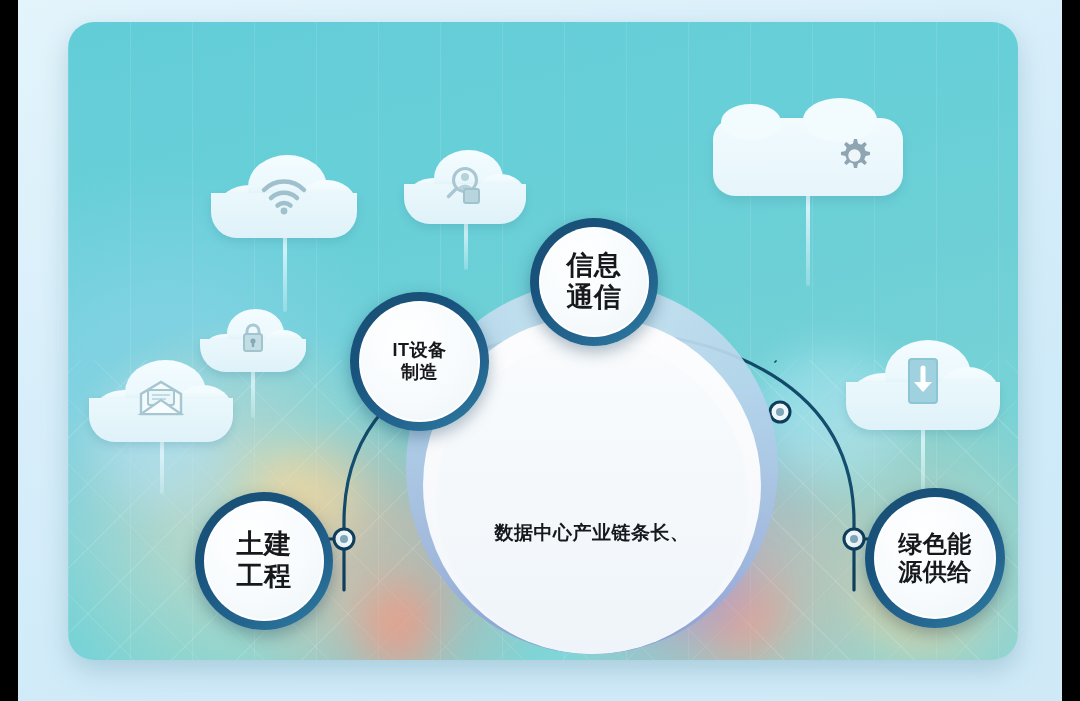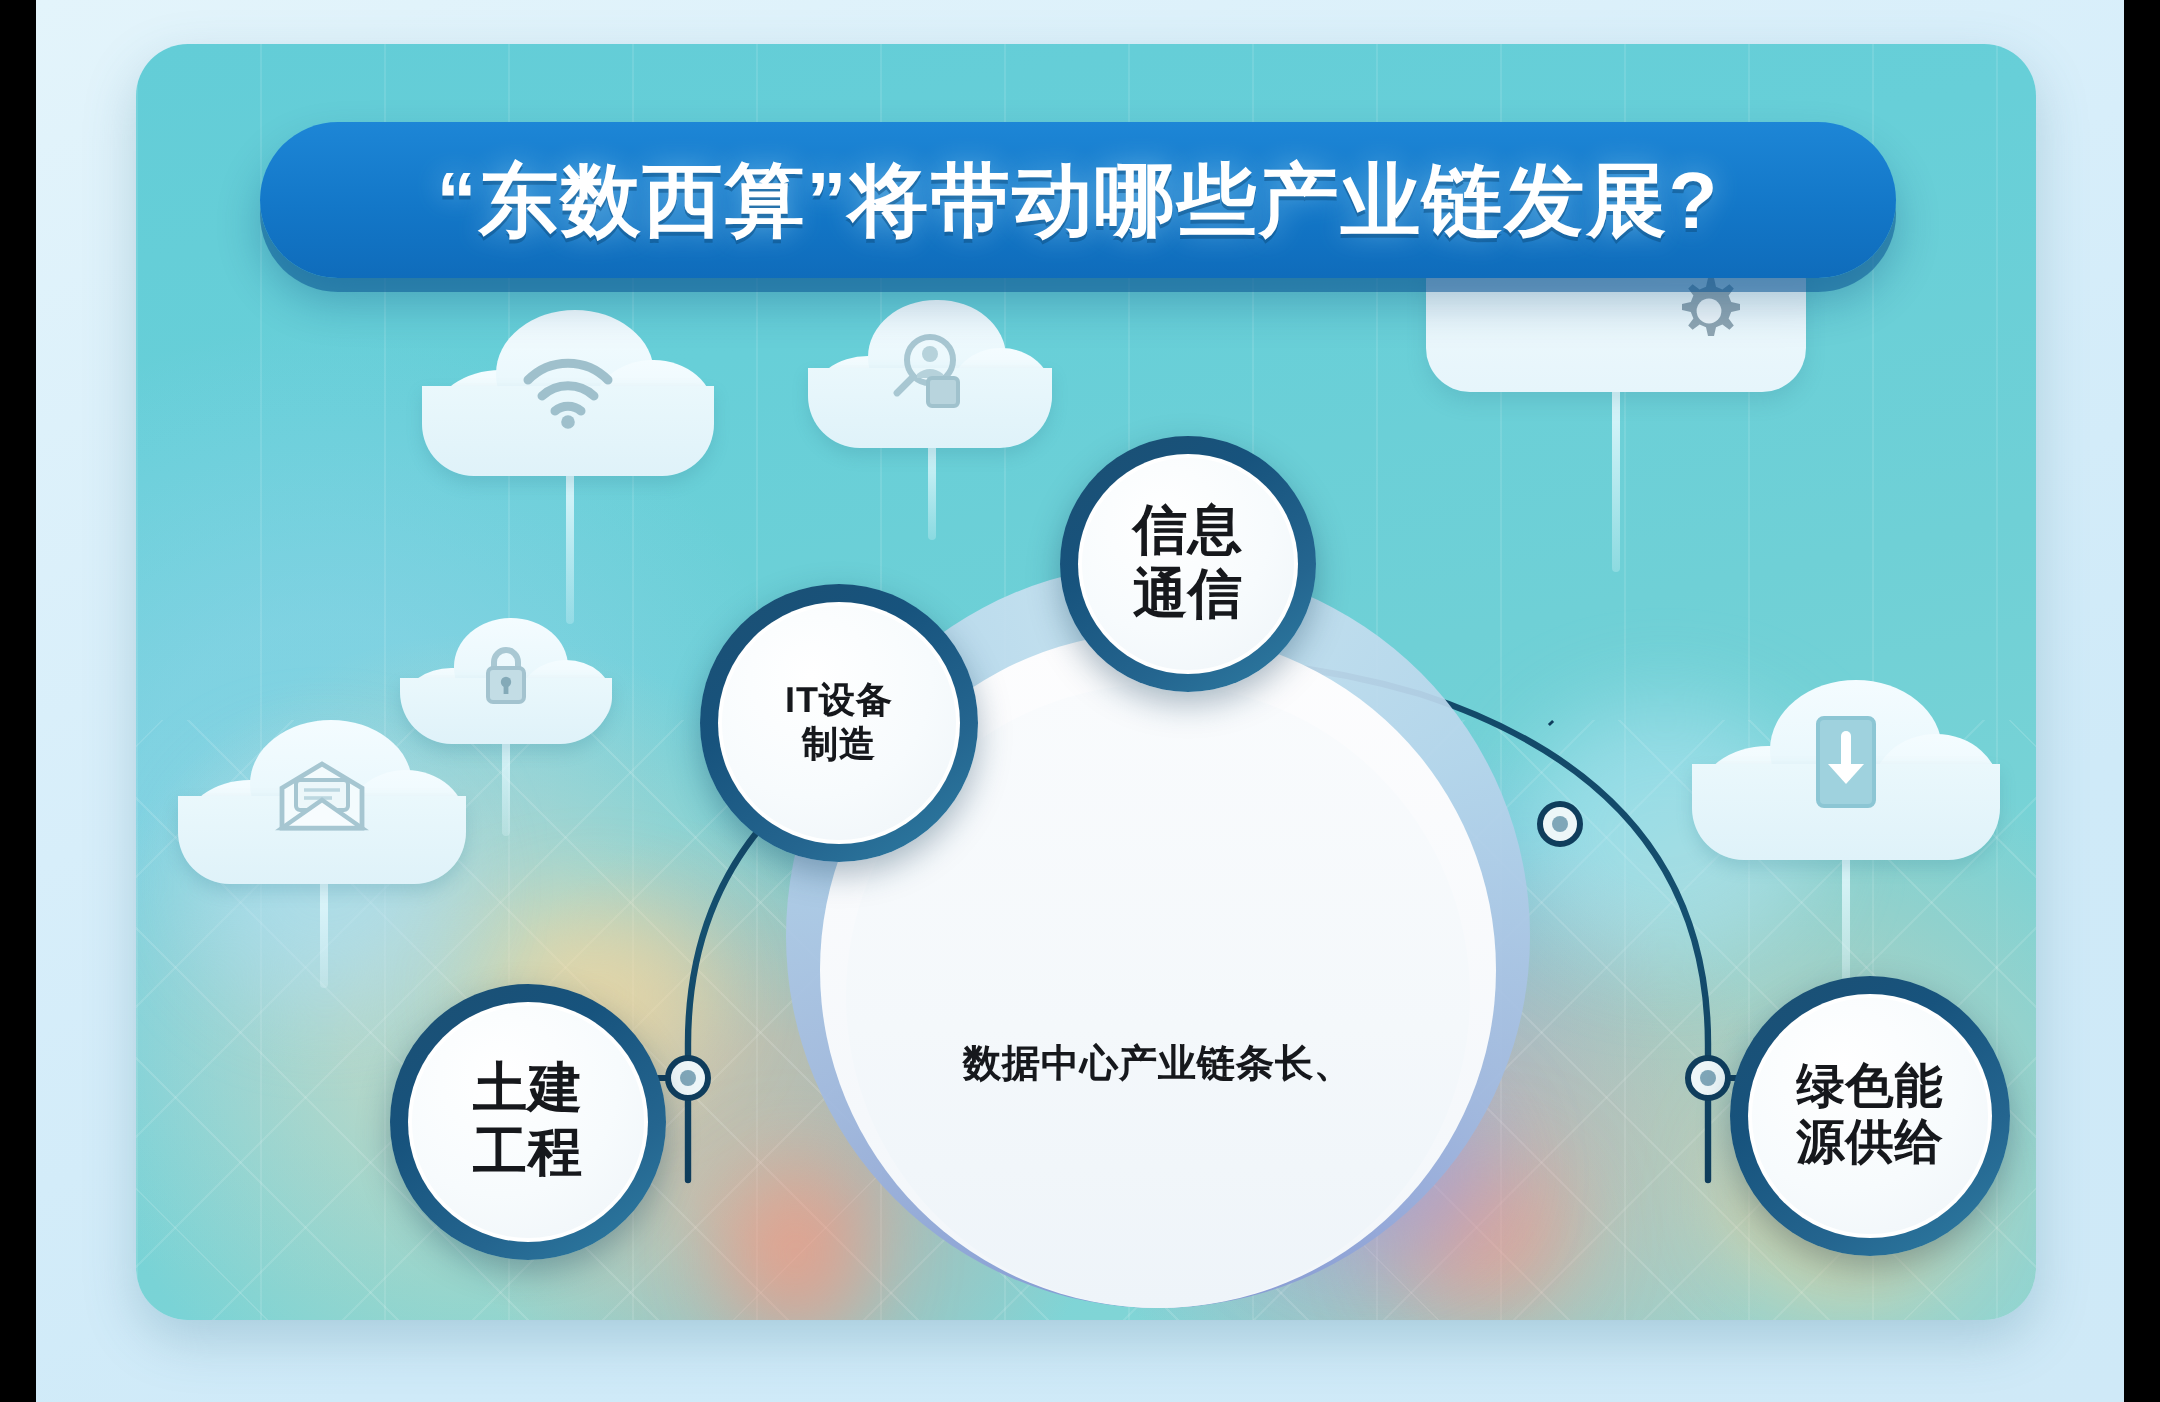--- a/index.html
+++ b/index.html
@@ -91,21 +91,21 @@
 
   
   .panel-cloud{
     position:absolute;z-index:8;border-radius:22px;
     background:linear-gradient(180deg,#f2fbfe 0%,#e6f5fb 100%);
     box-shadow:0 5px 10px rgba(60,130,150,.20);
   }
 
   
   #dome{
-    position:absolute;left:325px;top:432px;width:372px;height:200px;z-index:10;font-family:Liberation Serif, serif;
+    position:absolute;left:338px;top:432px;width:372px;height:200px;z-index:10;font-family:Liberation Serif, serif;
   }
   .dome-ring{
     position:absolute;left:0;bottom:0;width:372px;height:372px;border-radius:50%;
   }
   .dome-outer{
     background:conic-gradient(from 180deg at 50% 50%, #7f8fd0, #9fb8e0, #b9d6ec, #cfe5f2, #b9d6ec, #9fb8e0, #7f8fd0);
     opacity:.92;
   }
   .dome-mid{
     left:17px;bottom:0;width:338px;height:338px;
@@ -344,21 +344,18 @@
       </div>
     </div>
 
     <div class="node n-civil">
       <div class="ring-white">
         <div class="node-label">土建
 工程</div>
       </div>
     </div>
 
-    <div id="title-banner">
-      <div id="title-text">“东数西算”将带动哪些产业链发展?</div>
-    </div>
 
   </div>
 
   <div class="edge-black left"></div>
   <div class="edge-black right"></div>
 </div>
 
 </body></html>

